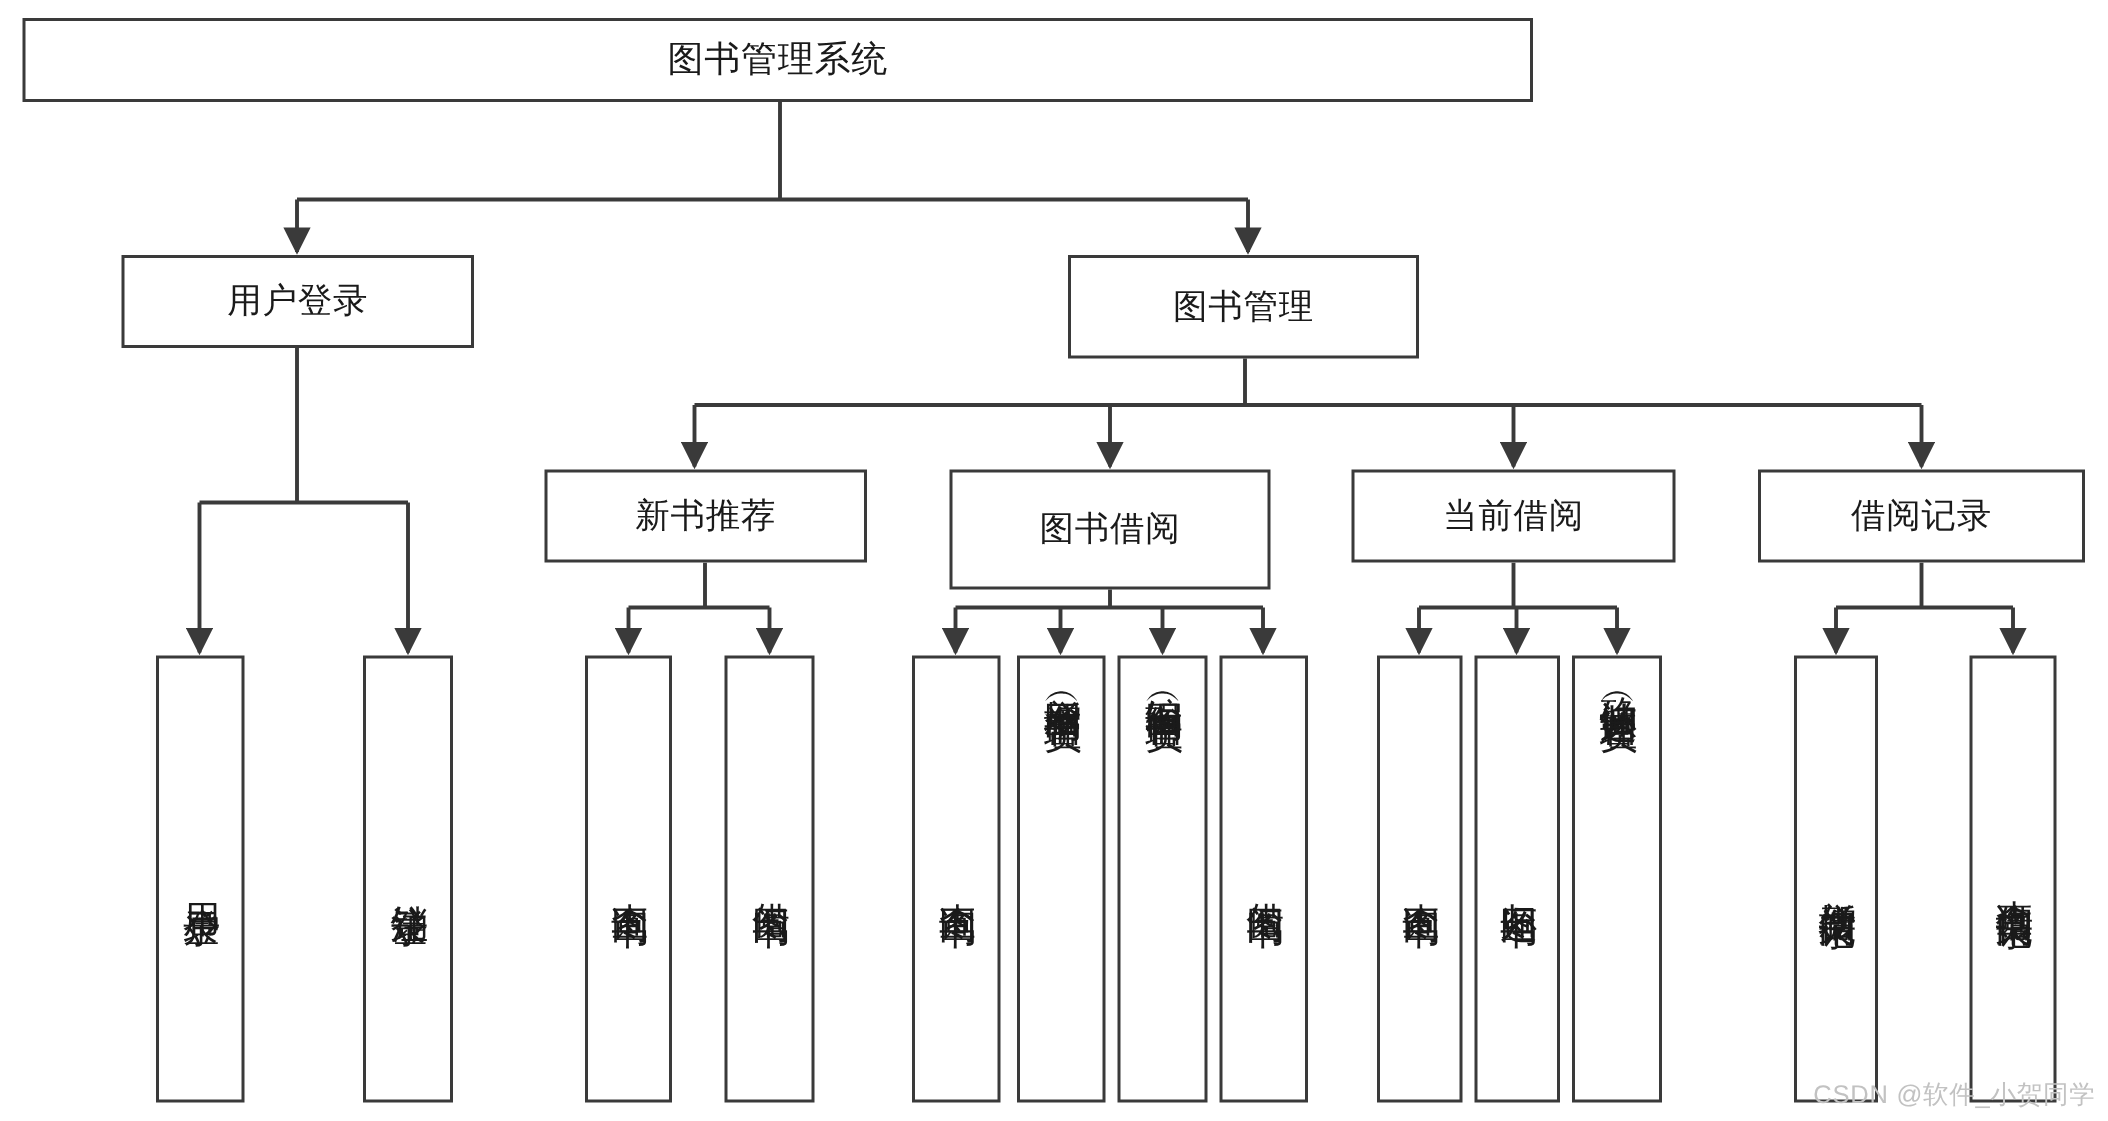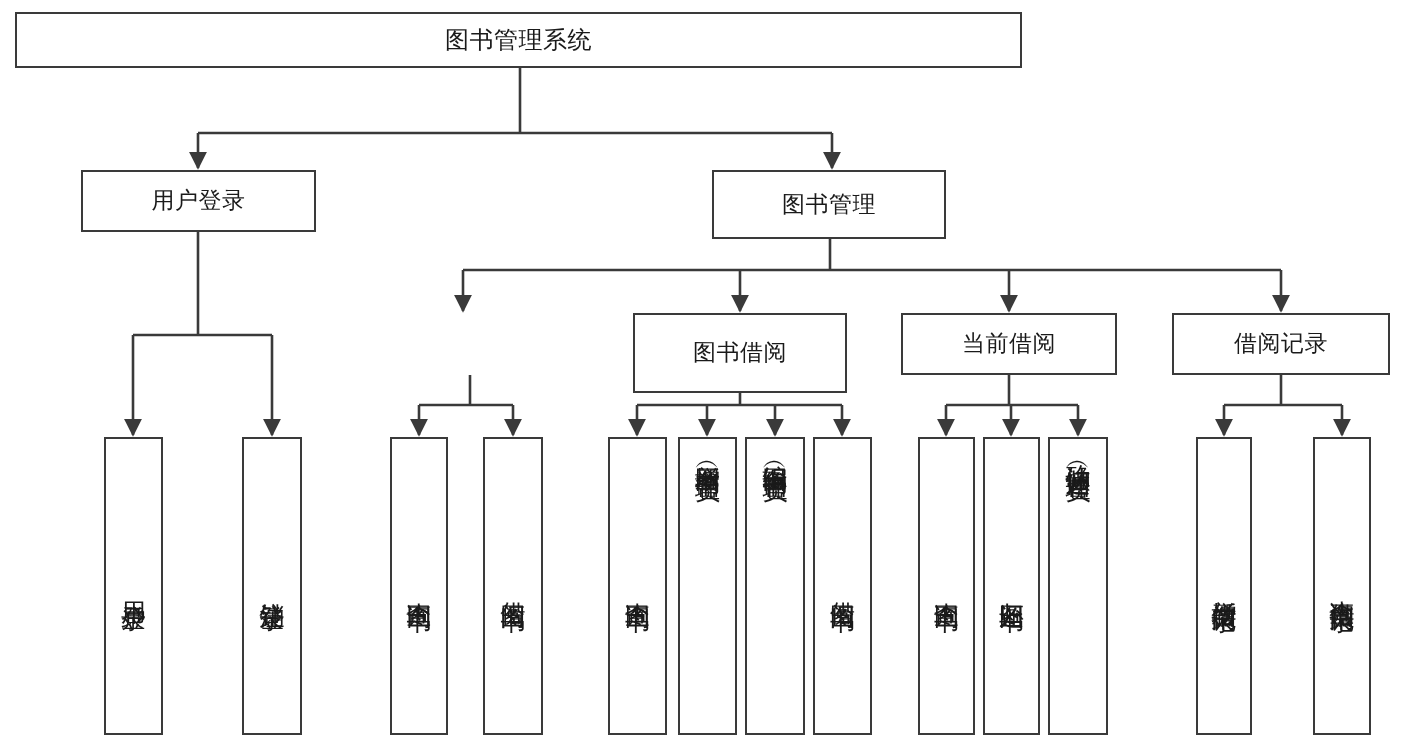--- a/index.html
+++ b/index.html
@@ -136,20 +136,23 @@
     <span class="label">图书管理系统</span>
   </div>
 
   <div class="node horiz" style="left:81px; top:170px; width:235px; height:62px;">
     <span class="label">用户登录</span>
   </div>
   <div class="node horiz" style="left:712px; top:170px; width:234px; height:69px;">
     <span class="label">图书管理</span>
   </div>
 
+  <div class="node horiz" style="left:363px; top:313px; width:215px; height:62px;">
+    <span class="label">新书推荐</span>
+  </div>
   <div class="node horiz" style="left:633px; top:313px; width:214px; height:80px;">
     <span class="label">图书借阅</span>
   </div>
   <div class="node horiz" style="left:1172px; top:313px; width:218px; height:62px;">
     <span class="label">借阅记录</span>
   </div>
   <div class="node horiz" style="left:901px; top:313px; width:216px; height:62px;">
     <span class="label">当前借阅</span>
   </div>
 
@@ -190,13 +193,14 @@
     <span class="label">确认归还（管理员）</span>
   </div>
 
   <div class="node vert centered" style="left:1196px; top:437px; width:56px; height:298px;">
     <span class="label">新增借阅记录</span>
   </div>
   <div class="node vert centered" style="left:1313px; top:437px; width:58px; height:298px;">
     <span class="label">查询借阅记录</span>
   </div>
 
+  <div id="watermark">CSDN @软件_小贺同学</div>
 </div>
 
 </body></html>

